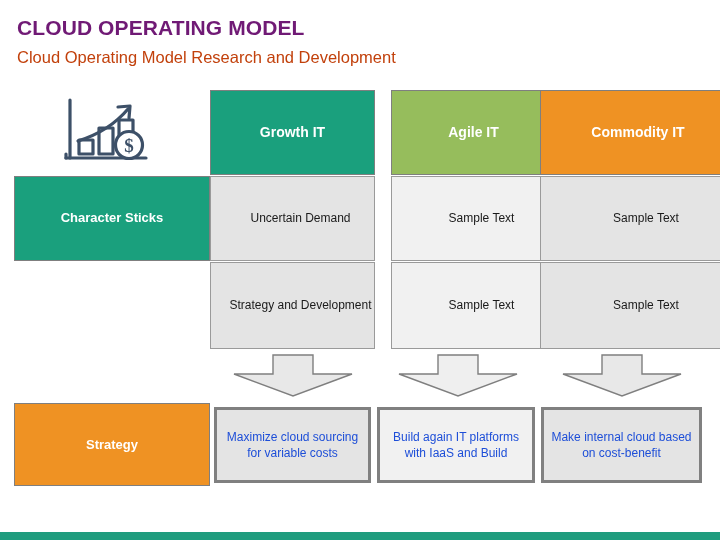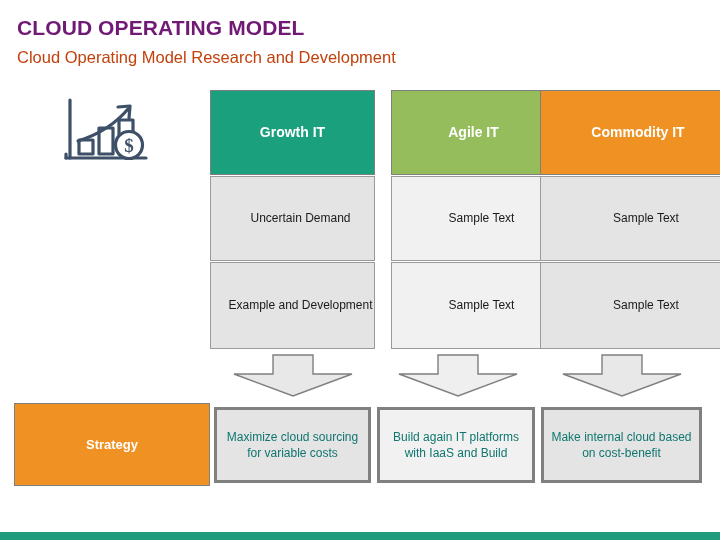--- a/index.html
+++ b/index.html
@@ -131,21 +131,21 @@
     position: absolute;
     top: 4px;
     height: 76px;
     box-sizing: border-box;
     border: 3px solid #808080;
     display: flex;
     align-items: center;
     justify-content: center;
     text-align: center;
     font-size: 12px;
-    color: #0f766e;
+    color: #1d4ed8;
     line-height: 1.35;
     padding: 0 6px;
   }
   #strategy-box-1 { left: 200px; width: 157px; }
   #strategy-box-2 { left: 363px; width: 158px; }
   #strategy-box-3 { left: 527px; width: 161px; }
 
   
   #bottom-bar {
     position: absolute;
@@ -181,25 +181,26 @@
     <text x="69" y="55.5" font-family="'Liberation Serif', serif" font-size="19" font-weight="bold" fill="#3d5068" text-anchor="middle">$</text>
   </svg>
 </div>
 
 <div id="matrix">
 
   <div class="cell hdr-cell c2" style="background:#1aa07d;">Growth IT</div>
   <div class="cell hdr-cell c3" style="background:#96bd5c;">Agile IT</div>
   <div class="cell hdr-cell c4" style="background:#ef9223;">Commodity IT</div>
 
+  <div class="cell row-label r2" style="background:#1aa07d;">Character Sticks</div>
   <div class="cell data-cell r2 c2" style="background:#e4e4e4;">Uncertain Demand</div>
   <div class="cell data-cell r2 c3" style="background:#f1f1f1;">Sample Text</div>
   <div class="cell data-cell r2 c4" style="background:#e4e4e4;">Sample Text</div>
 
-  <div class="cell data-cell r3 c2" style="background:#e4e4e4;">Example and Development</div>
+  <div class="cell data-cell r3 c2" style="background:#e4e4e4;">Strategy and Development</div>
   <div class="cell data-cell r3 c3" style="background:#f1f1f1;">Sample Text</div>
   <div class="cell data-cell r3 c4" style="background:#e4e4e4;">Sample Text</div>
 </div>
 
 <div class="arrow" id="arrow-1">
   <svg viewBox="0 0 120 43" width="120" height="43" xmlns="http://www.w3.org/2000/svg">
     <polygon points="40,1 80,1 80,20 119,20 60,42 1,20 40,20" fill="#e8e8e8" stroke="#7f7f7f" stroke-width="1.4" stroke-linejoin="miter"></polygon>
   </svg>
 </div>
 <div class="arrow" id="arrow-2">

